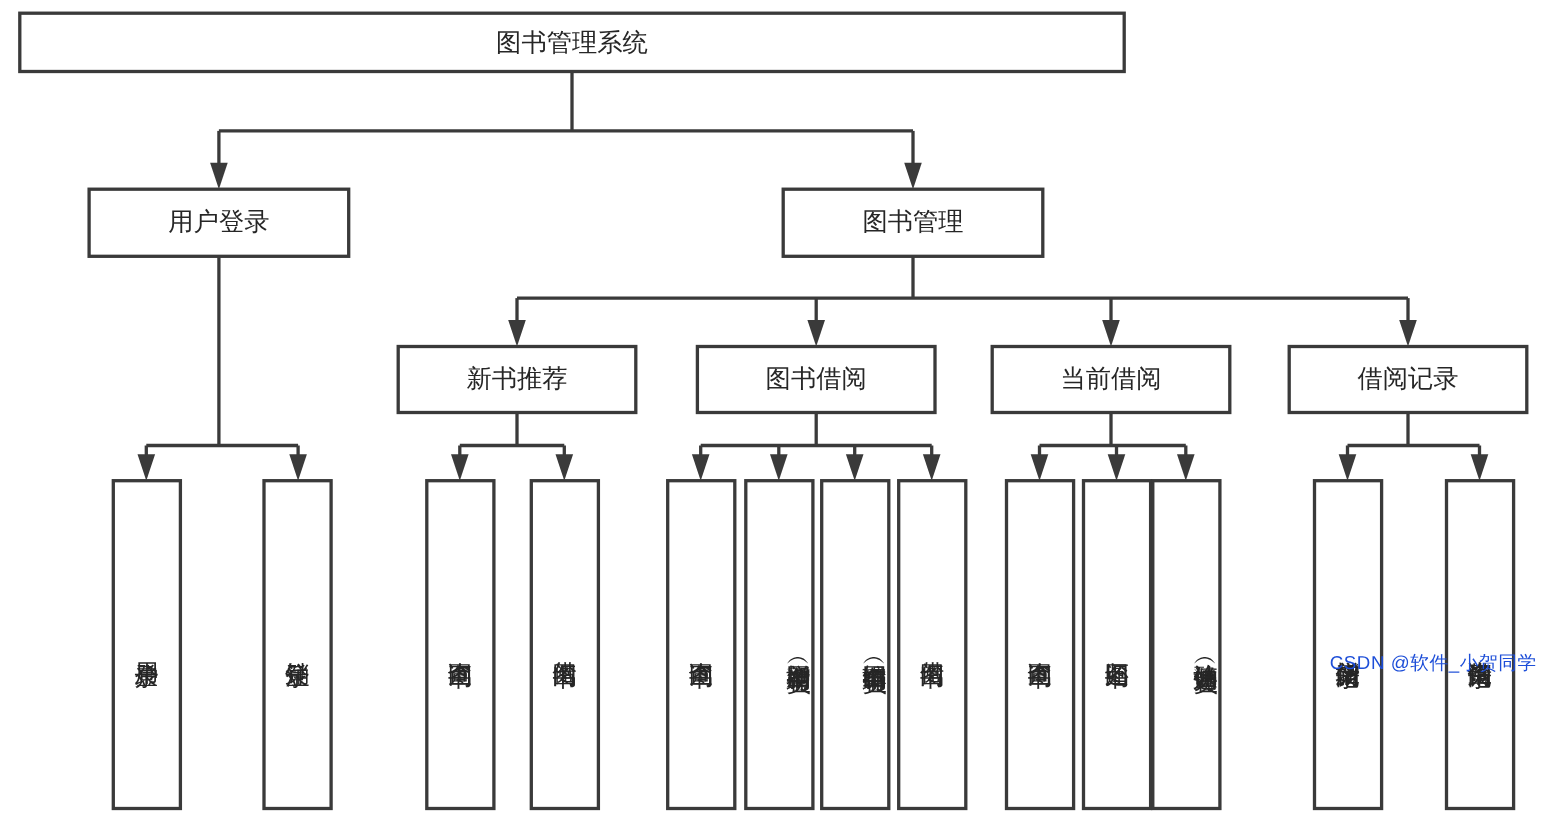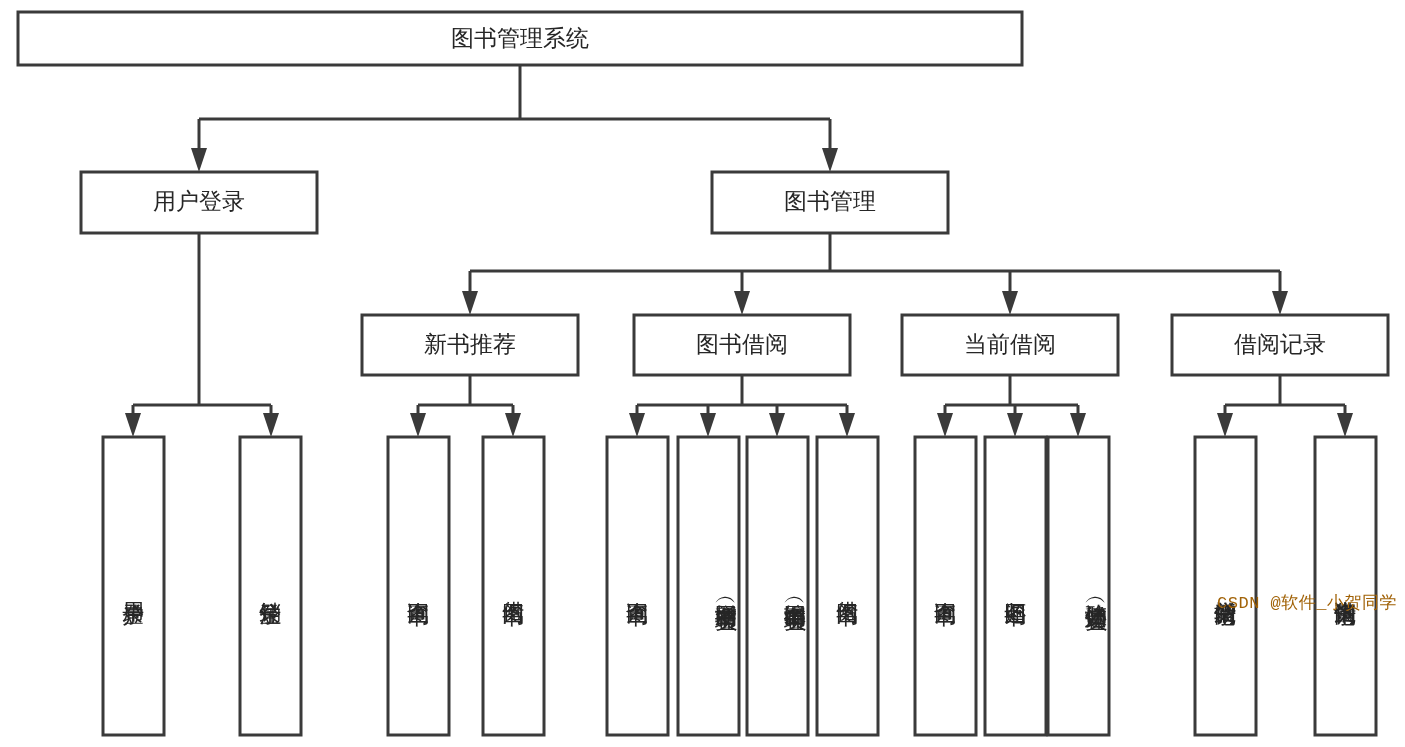--- a/index.html
+++ b/index.html
@@ -61,23 +61,23 @@
     line-height: 1.16;
     color: #262626;
     letter-spacing: 1px;
     white-space: nowrap;
     pointer-events: none;
   }
   .watermark {
     position: absolute;
     right: 8px;
     bottom: 6px;
-    font-family: Liberation Mono, monospace;
+    font-family: Liberation Sans, sans-serif;
     font-size: 17px;
-    color: #a16207;
+    color: #1d4ed8;
     letter-spacing: 0.5px;
     white-space: nowrap;
   }
 </style>
 </head>
 <body>
 
 <div id="diagram-root">
 
   <svg class="diagram-canvas" viewBox="0 0 1405 747">

